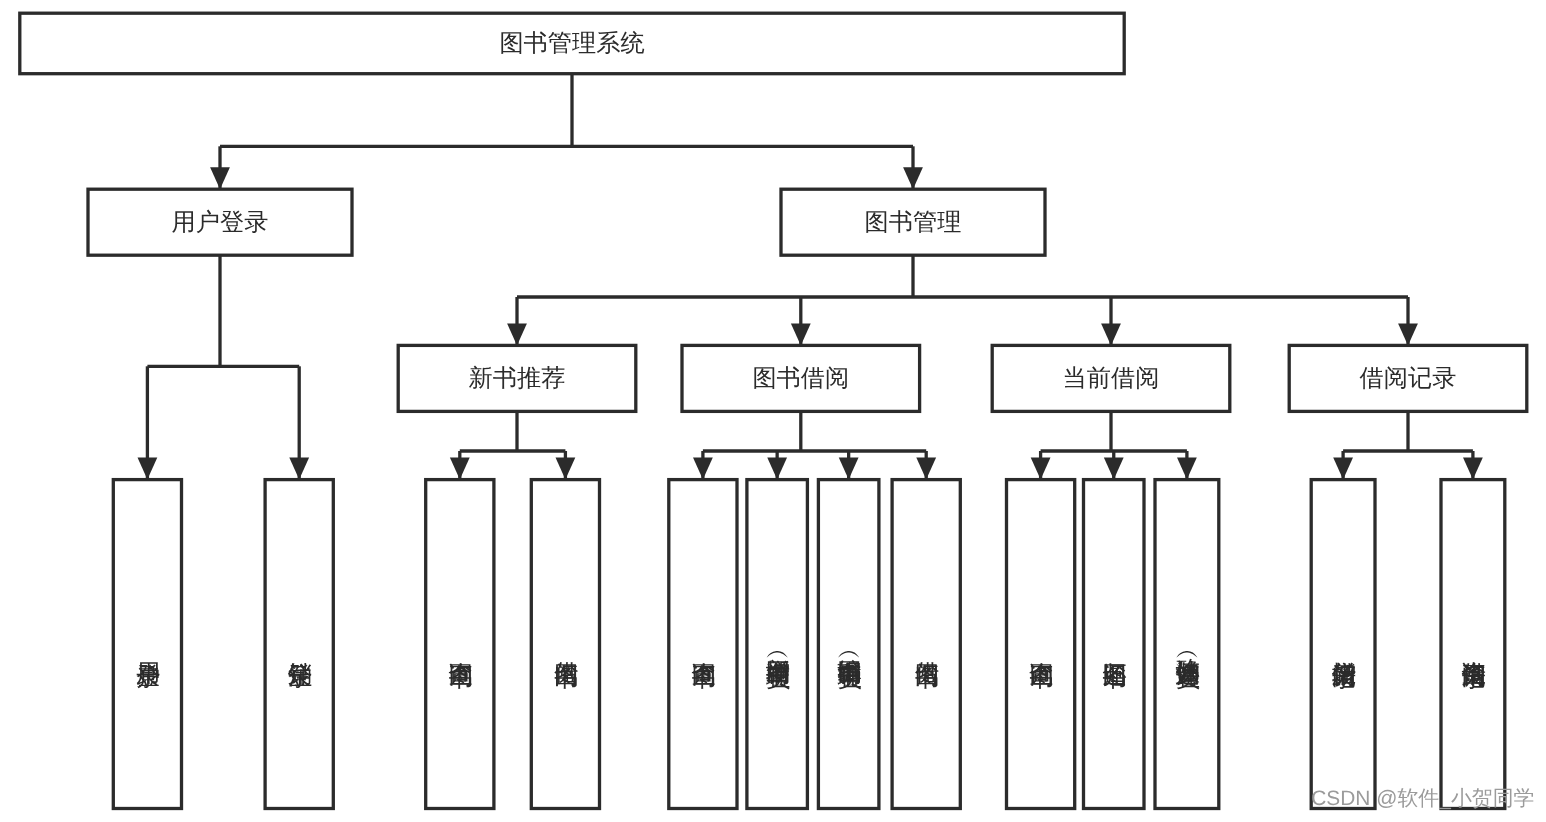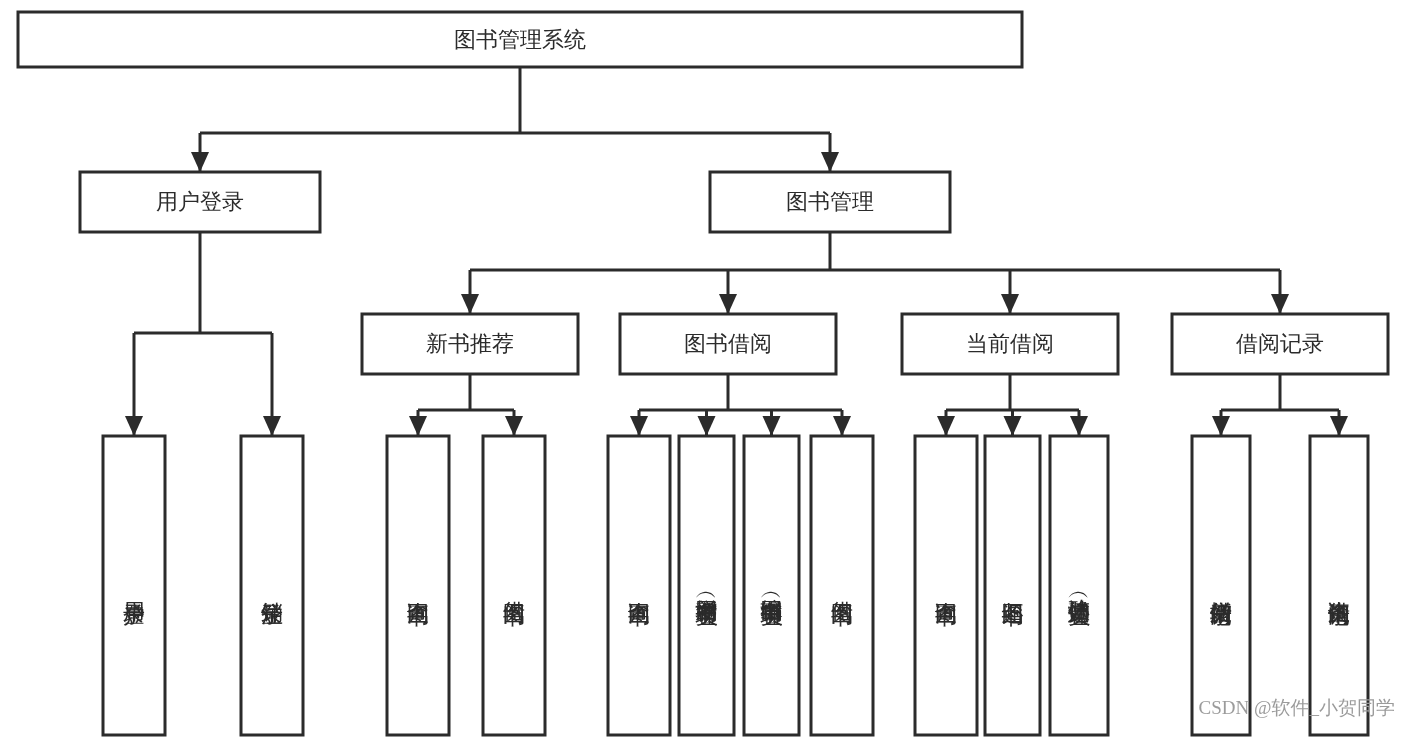--- a/index.html
+++ b/index.html
@@ -26,25 +26,25 @@
     letter-spacing:1px;
     color:#2b2b2b;
     display:flex;align-items:center;justify-content:center;
     text-align:center;
     white-space:nowrap;
     pointer-events:none;
     font-family:"DejaVu Sans","Liberation Sans",sans-serif;
   }
   .watermark{
     position:absolute;
-    right:10px;bottom:24px;
+    right:10px;bottom:6px;
     font-size:19px;
     color:#9b9b9b;
     white-space:nowrap;
-    font-family:Liberation Serif, serif;
+    font-family:Liberation Sans, sans-serif;
   }
 </style>
 </head>
 <body>
 
 <div id="stage">
 
   <svg id="diagram" viewBox="0 0 1405 747">
     <g id="edges-layer">
         <line x1="520" y1="67" x2="520" y2="133" class="edge"></line>

